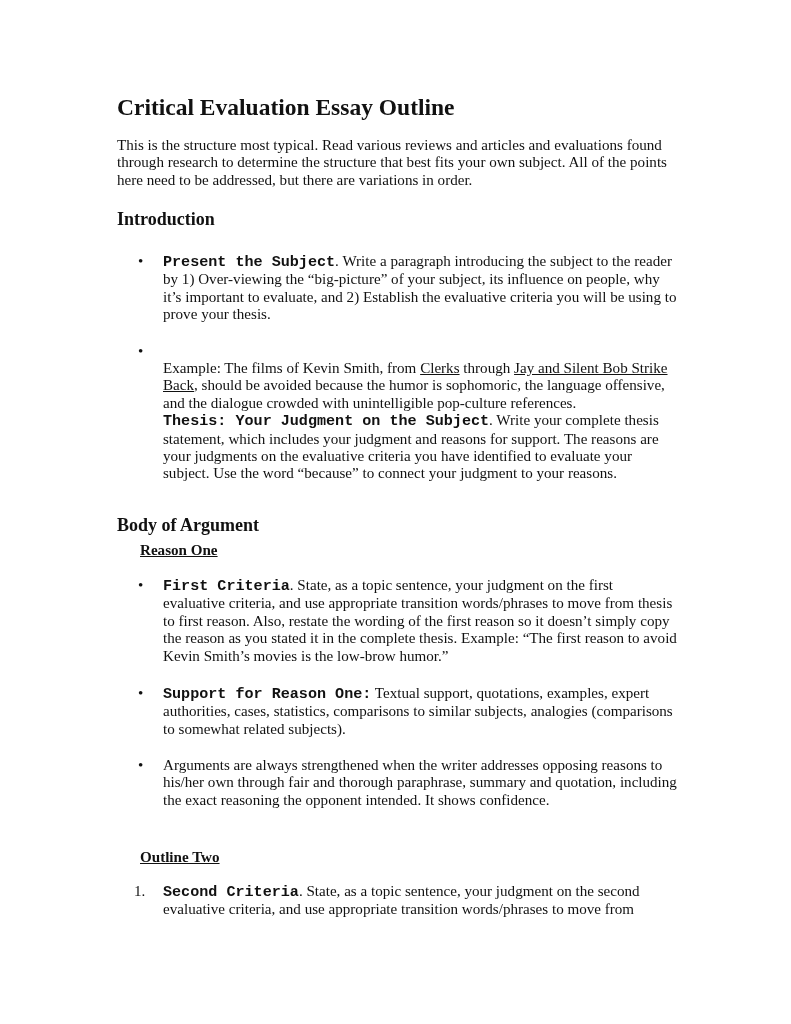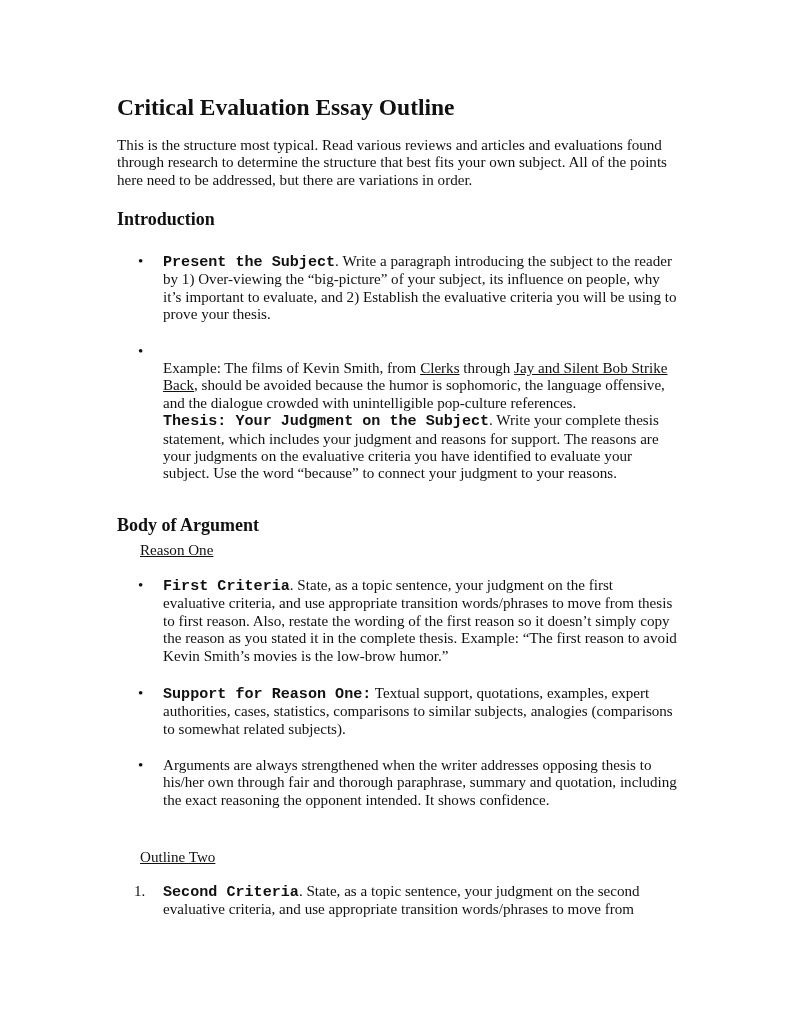--- a/index.html
+++ b/index.html
@@ -9,21 +9,21 @@
     color: #111111;
   }
   .page { position: absolute; left: 117px; top: 0; width: 560px; }
   .title {
     position: absolute; left: 0; top: 93px; width: 560px; text-align: left;
     font-size: 23.5px; font-weight: bold; margin: 0; line-height: 28px;
   }
   .p { font-size: 15.1px; line-height: 17.4px; margin: 0; }
   .intro { position: absolute; left: 0; top: 137px; width: 560px; }
   .h2 { position: absolute; left: 0; font-size: 18px; font-weight: bold; margin: 0; line-height: 22px; }
-  .h3 { position: absolute; left: 23px; font-size: 15.1px; font-weight: normal; text-decoration: underline; margin: 0; line-height: 18px; text-align: center; }
+  .h3 { position: absolute; left: 23px; font-size: 15.1px; font-weight: bold; text-decoration: underline; margin: 0; line-height: 18px; text-align: center; }
   .item { position: absolute; left: 46px; width: 514px; }
   .marker { position: absolute; left: -25px; top: 0; font-size: 15.1px; line-height: 17.4px; }
   .num { position: absolute; left: -29px; top: 0; font-size: 15.1px; line-height: 17.4px; }
   b { font-weight: bold; font-family: Liberation Mono, monospace; }
   u { text-decoration: underline; }
 </style>
 </head>
 <body>
 
 <div class="page">
@@ -54,21 +54,21 @@
     <p class="p"><b>First Criteria</b><span>. State, as a topic sentence, your judgment on the first evaluative criteria, and use appropriate transition words/phrases to move from thesis to first reason. Also, restate the wording of the first reason so it doesn’t simply copy the reason as you stated it in the complete thesis. Example: “The first reason to avoid Kevin Smith’s movies is the low-brow humor.”</span></p>
   </div>
 
   <div class="item" style="top:685px">
     <span class="marker">•</span>
     <p class="p"><b>Support for Reason One:</b><span> Textual support, quotations, examples, expert authorities, cases, statistics, comparisons to similar subjects, analogies (comparisons to somewhat related subjects).</span></p>
   </div>
 
   <div class="item" style="top:757px">
     <span class="marker">•</span>
-    <p class="p">Arguments are always strengthened when the writer addresses opposing thesis to his/her own through fair and thorough paraphrase, summary and quotation, including the exact reasoning the opponent intended. It shows confidence.</p>
+    <p class="p">Arguments are always strengthened when the writer addresses opposing reasons to his/her own through fair and thorough paraphrase, summary and quotation, including the exact reasoning the opponent intended. It shows confidence.</p>
   </div>
 
   <h3 class="h3" style="top:848px">Outline Two</h3>
 
   <div class="item" style="top:883px">
     <span class="num">1.</span>
     <p class="p"><b>Second Criteria</b><span>. State, as a topic sentence, your judgment on the second evaluative criteria, and use appropriate transition words/phrases to move from</span></p>
   </div>
 
 </div>

